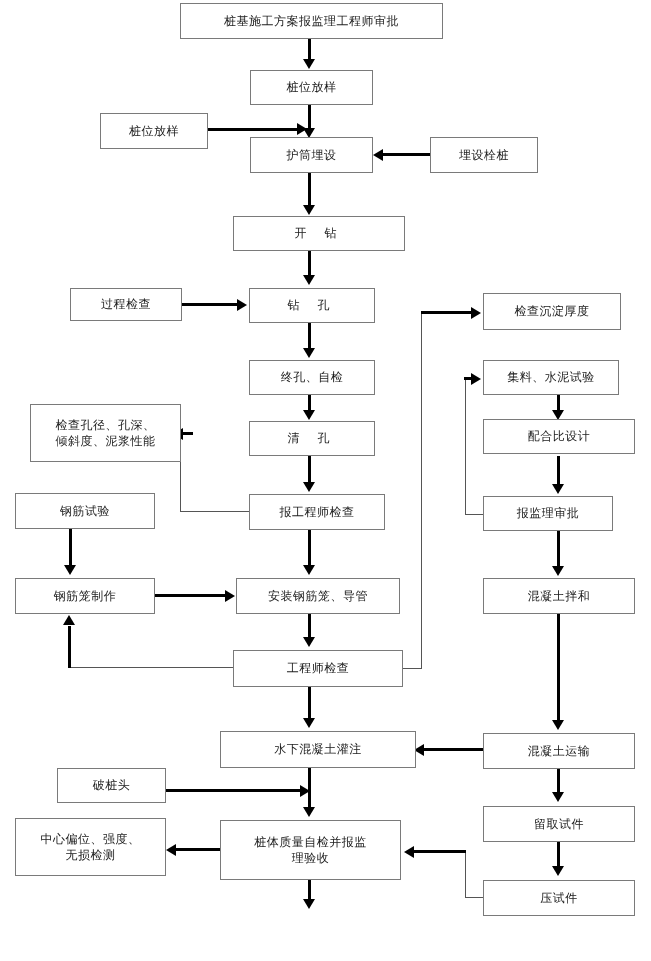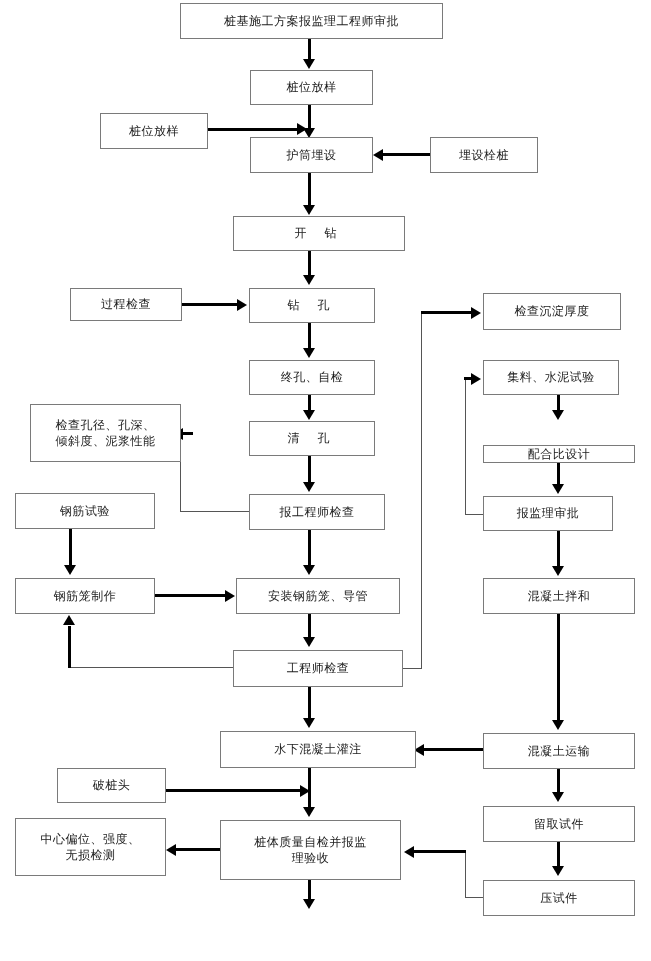--- a/index.html
+++ b/index.html
@@ -48,21 +48,21 @@
   <div class="node" style="left: 430px; top: 137px; width: 108px; height: 36px;">埋设栓桩</div>
   <div class="node wide-space" style="left: 233px; top: 216px; width: 172px; height: 35px;">开  钻</div>
   <div class="node" style="left: 70px; top: 288px; width: 112px; height: 33px;">过程检查</div>
   <div class="node wide-space" style="left: 249px; top: 288px; width: 126px; height: 35px;">钻  孔</div>
   <div class="node" style="left: 483px; top: 293px; width: 138px; height: 37px;">检查沉淀厚度</div>
   <div class="node" style="left: 249px; top: 360px; width: 126px; height: 35px;">终孔、自检</div>
   <div class="node" style="left: 483px; top: 360px; width: 136px; height: 35px;">集料、水泥试验</div>
   <div class="node" style="left: 30px; top: 404px; width: 151px; height: 58px;">检查孔径、孔深、
 倾斜度、泥浆性能</div>
   <div class="node wide-space" style="left: 249px; top: 421px; width: 126px; height: 35px;">清  孔</div>
-  <div class="node" style="left: 483px; top: 445px; width: 152px; height: 18px;">配合比设计</div>
+  <div class="node" style="left: 483px; top: 419px; width: 152px; height: 35px;">配合比设计</div>
   <div class="node" style="left: 15px; top: 493px; width: 140px; height: 36px;">钢筋试验</div>
   <div class="node" style="left: 249px; top: 494px; width: 136px; height: 36px;">报工程师检查</div>
   <div class="node" style="left: 483px; top: 496px; width: 130px; height: 35px;">报监理审批</div>
   <div class="node" style="left: 15px; top: 578px; width: 140px; height: 36px;">钢筋笼制作</div>
   <div class="node" style="left: 236px; top: 578px; width: 164px; height: 36px;">安装钢筋笼、导管</div>
   <div class="node" style="left: 483px; top: 578px; width: 152px; height: 36px;">混凝土拌和</div>
   <div class="node" style="left: 233px; top: 650px; width: 170px; height: 37px;">工程师检查</div>
   <div class="node" style="left: 220px; top: 731px; width: 196px; height: 37px;">水下混凝土灌注</div>
   <div class="node" style="left: 483px; top: 733px; width: 152px; height: 36px;">混凝土运输</div>
   <div class="node" style="left: 57px; top: 768px; width: 109px; height: 35px;">破桩头</div>

